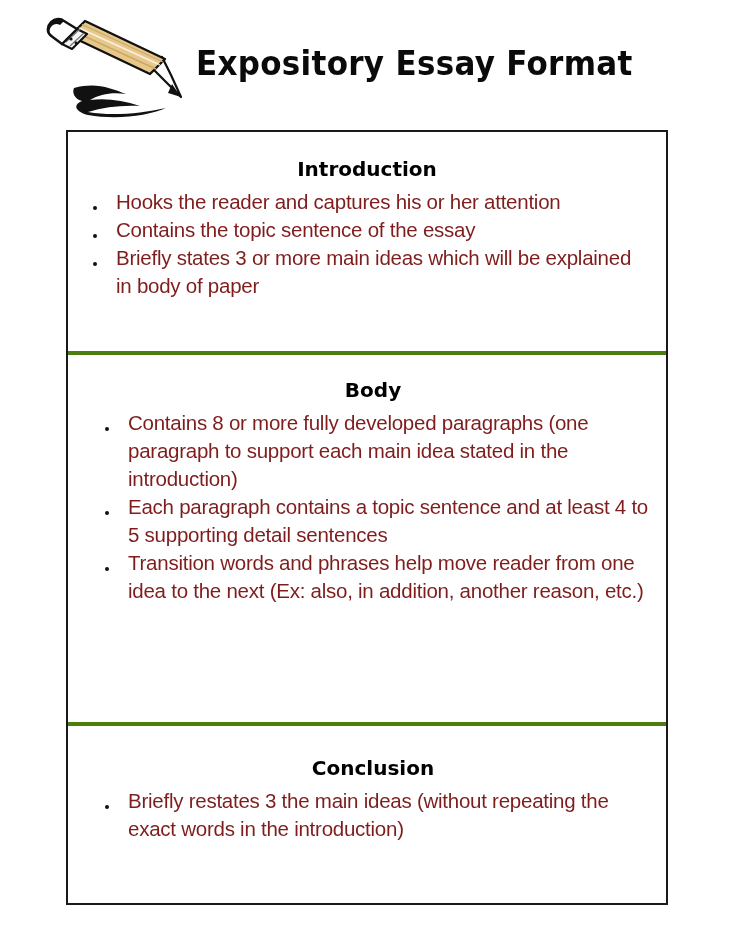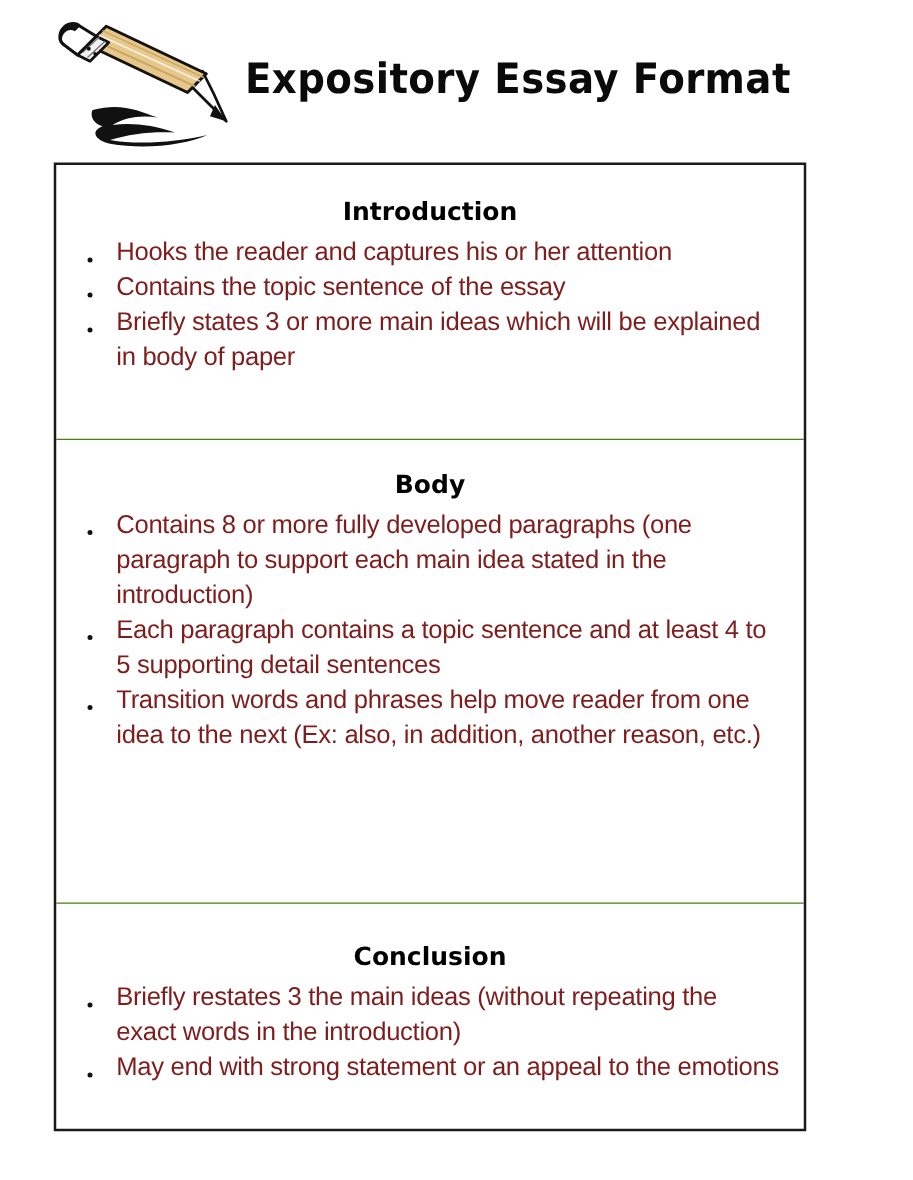--- a/index.html
+++ b/index.html
@@ -45,36 +45,37 @@
     letter-spacing: 0.3px;
     color: #0a0a0a;
     white-space: nowrap;
     transform: scaleY(1.08);
     transform-origin: left top;
   }
 
   
   #format-table {
     position: absolute;
-    left: 43px;
+    left: 66px;
     top: 130px;
     width: 602px;
     height: 775px;
     border: 2px solid #1a1a1a;
     box-sizing: border-box;
     background: #ffffff;
   }
 
   .section {
     position: relative;
     box-sizing: border-box;
     padding: 0;
   }
   .section + .section {
-    border-top: 1px solid #4d7c0f;
+    border-top: 4px solid #4d7c0f;
+    padding-left: 12px;
   }
 
   .section-heading {
     text-align: center;
     font-family: "DejaVu Sans", sans-serif;
     font-weight: bold;
     font-size: 20px;
     line-height: 1;
     color: #000000;
     padding-top: 0;
@@ -171,17 +172,16 @@
       <li class="bullet-item">Contains 8 or more fully developed paragraphs (one paragraph to support each main idea stated in the introduction)</li>
       <li class="bullet-item">Each paragraph contains a topic sentence and at least 4 to 5 supporting detail sentences</li>
       <li class="bullet-item">Transition words and phrases help move reader from one idea to the next (Ex: also, in addition, another reason, etc.)</li>
     </ul>
   </div>
 
   <div class="section" id="section-conclusion">
     <div class="section-heading">Conclusion</div>
     <ul class="bullet-list">
       <li class="bullet-item">Briefly restates 3 the main ideas (without repeating the exact words in the introduction)</li>
-      <li class="bullet-item">May end with strong statement or an appeal to the emotions</li>
     </ul>
   </div>
 
 </div>
 
 </body></html>

